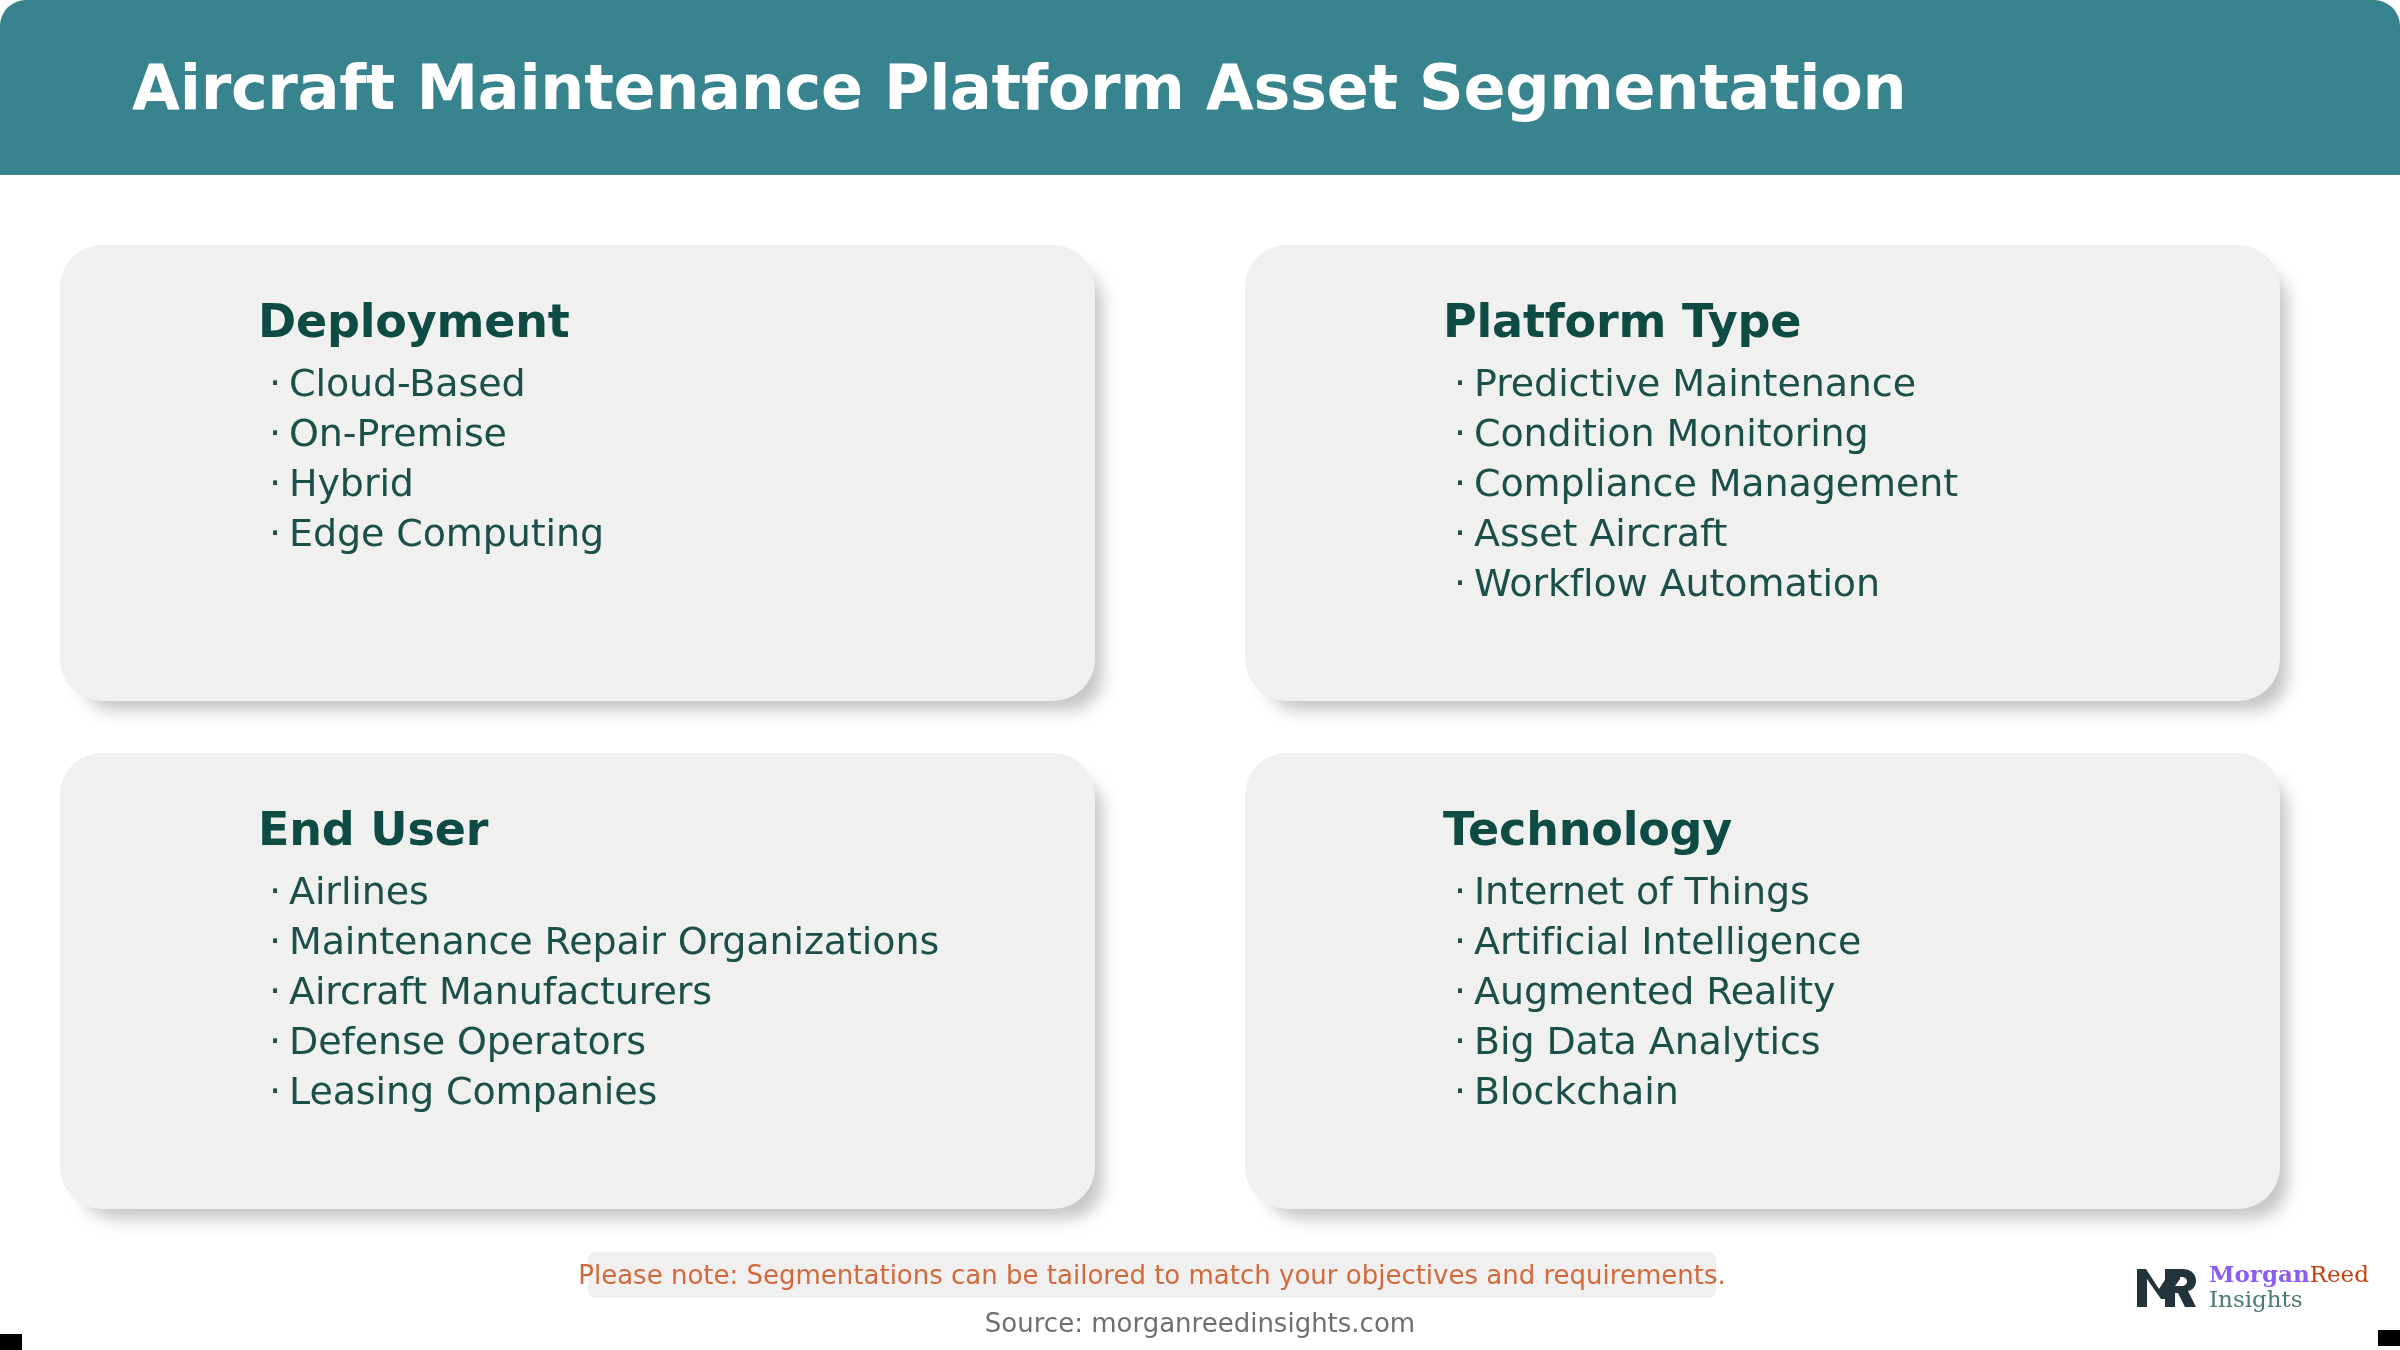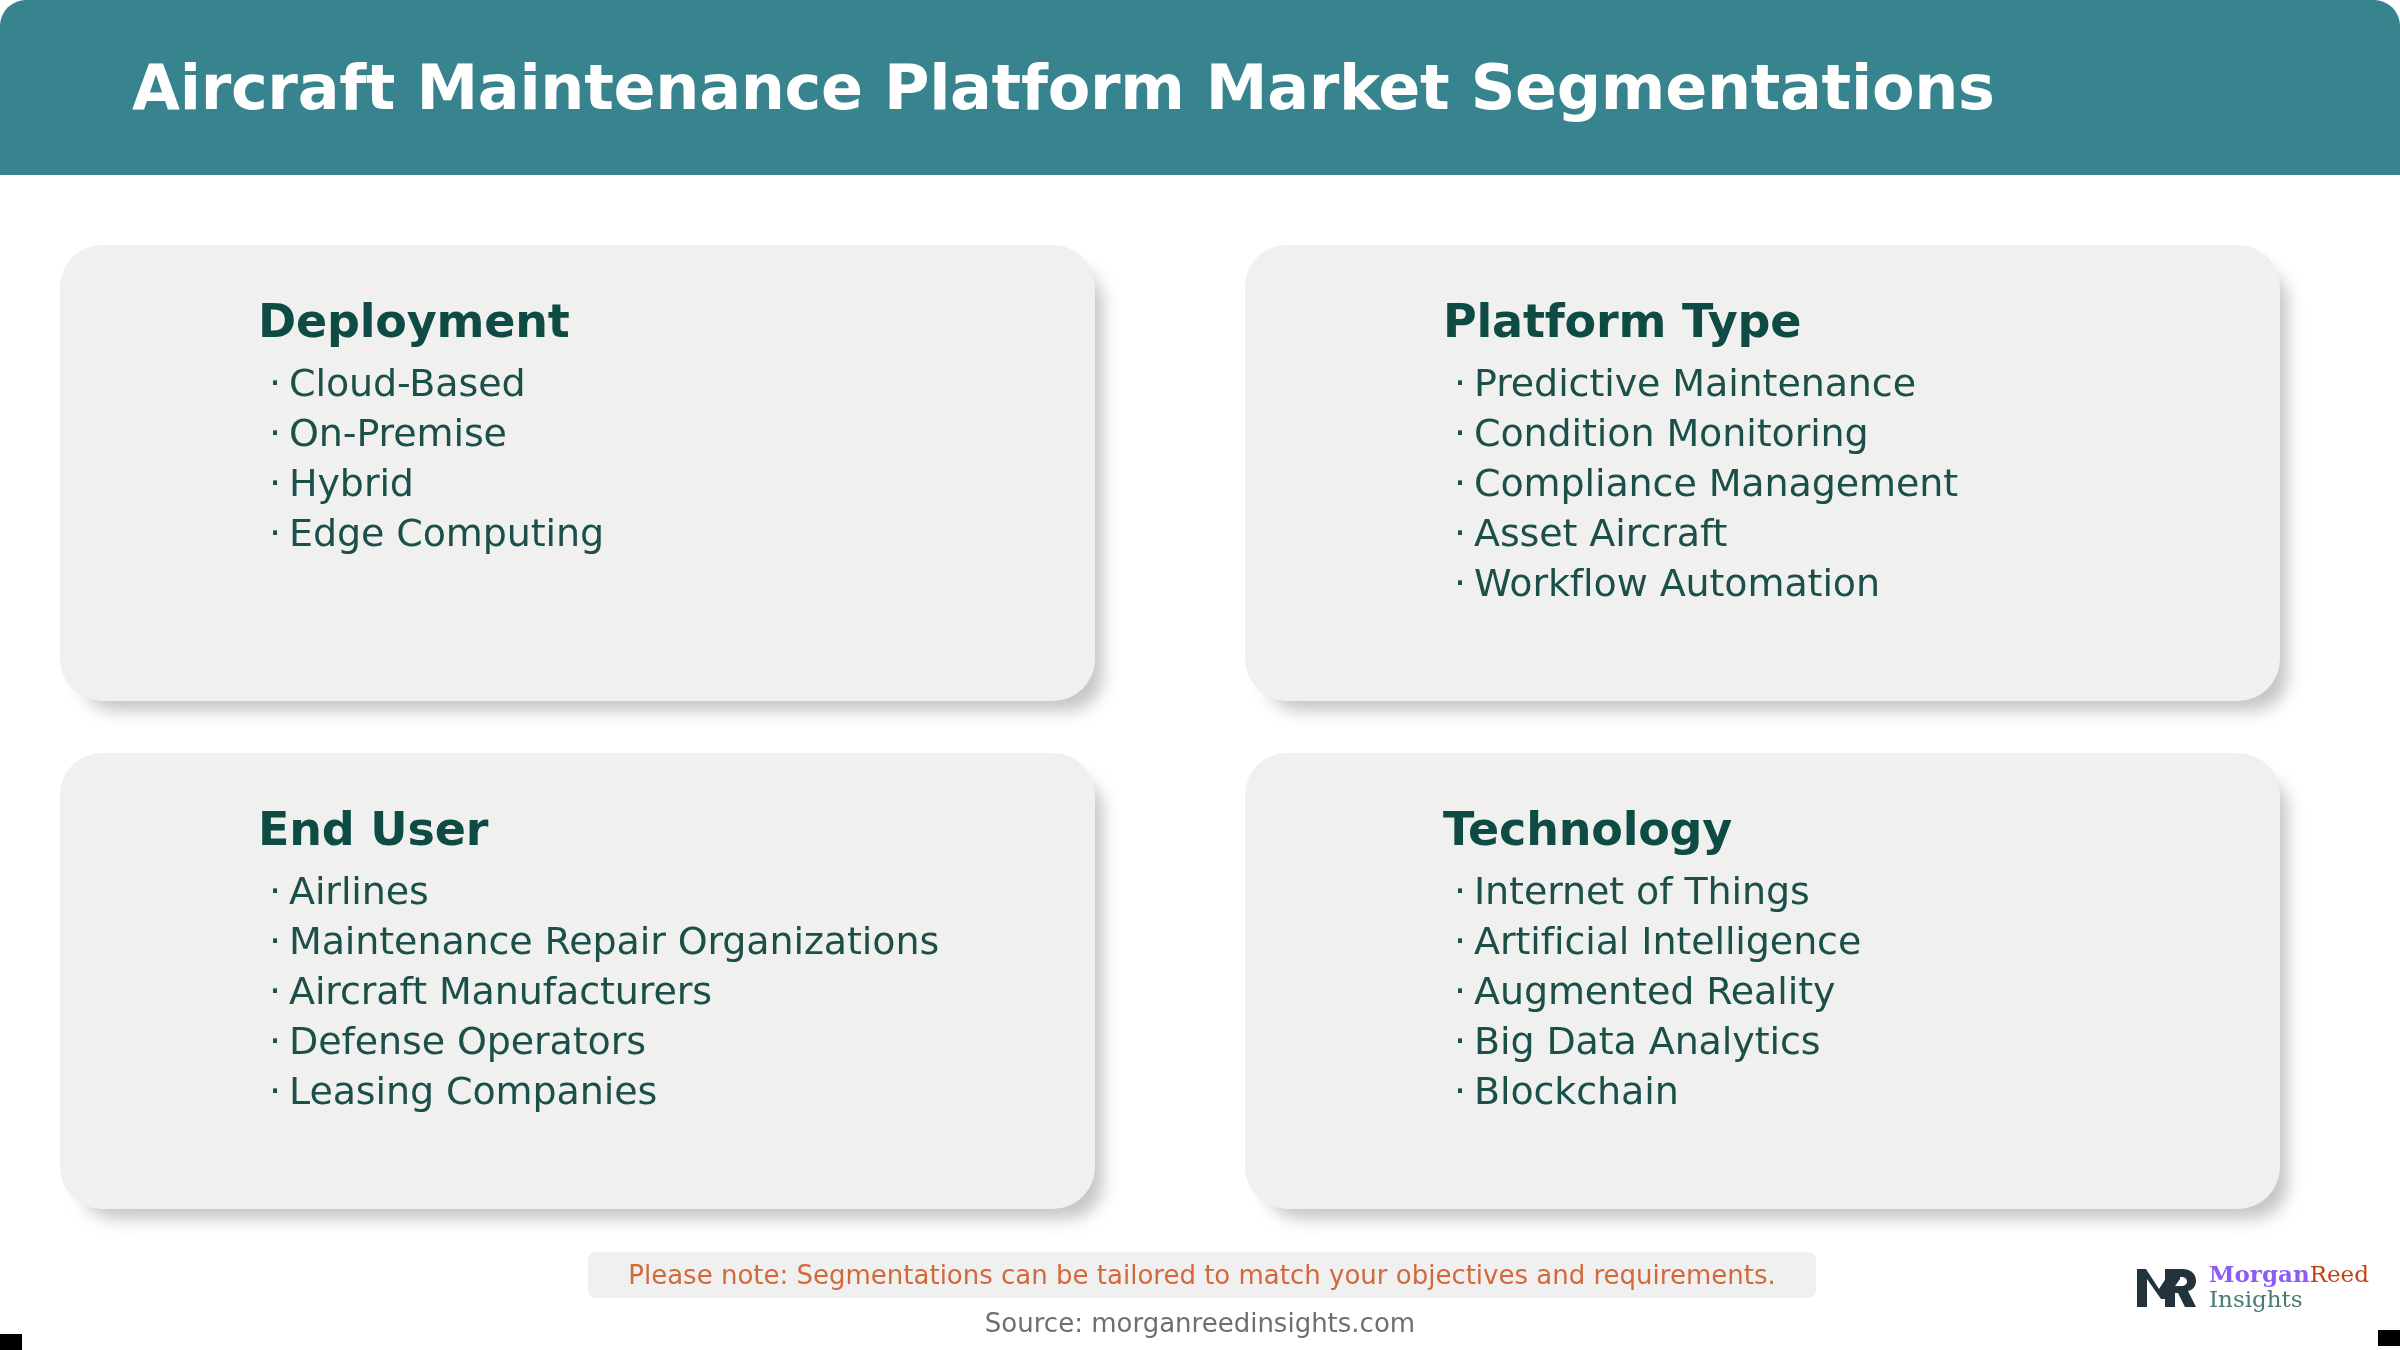--- a/index.html
+++ b/index.html
@@ -98,21 +98,21 @@
   .card-list li .bullet-dot {
     display: inline-block;
     width: 20px;
   }
 
   
   #footer-note-pill {
     position: absolute;
     left: 588px;
     top: 1252px;
-    width: 1228px;
+    width: 1128px;
     height: 46px;
     background: #f0f0f0;
     border-radius: 8px;
     display: flex;
     align-items: center;
     justify-content: center;
     box-sizing: border-box;
   }
   #footer-note-text {
     color: #d2693a;
@@ -166,21 +166,21 @@
   #artifact-bottom-left { left: 0; top: 1334px; }
   #artifact-bottom-right { left: 2378px; top: 1330px; }
 </style>
 </head>
 <body>
 
 <div id="header-corner-shade-left"></div>
 <div id="header-corner-shade-right"></div>
 
 <div id="header-bar">
-  <h1 id="page-title">Aircraft Maintenance Platform Market Segmentations</h1>
+  <h1 id="page-title">Aircraft Maintenance Platform Asset Segmentation</h1>
 </div>
 
 <div id="cards-grid">
 
   <div class="seg-card">
     <div class="card-heading">Deployment</div>
     <ul class="card-list">
       <li><span class="bullet-dot">·</span><span>Cloud-Based</span></li>
       <li><span class="bullet-dot">·</span><span>On-Premise</span></li>
       <li><span class="bullet-dot">·</span><span>Hybrid</span></li>

